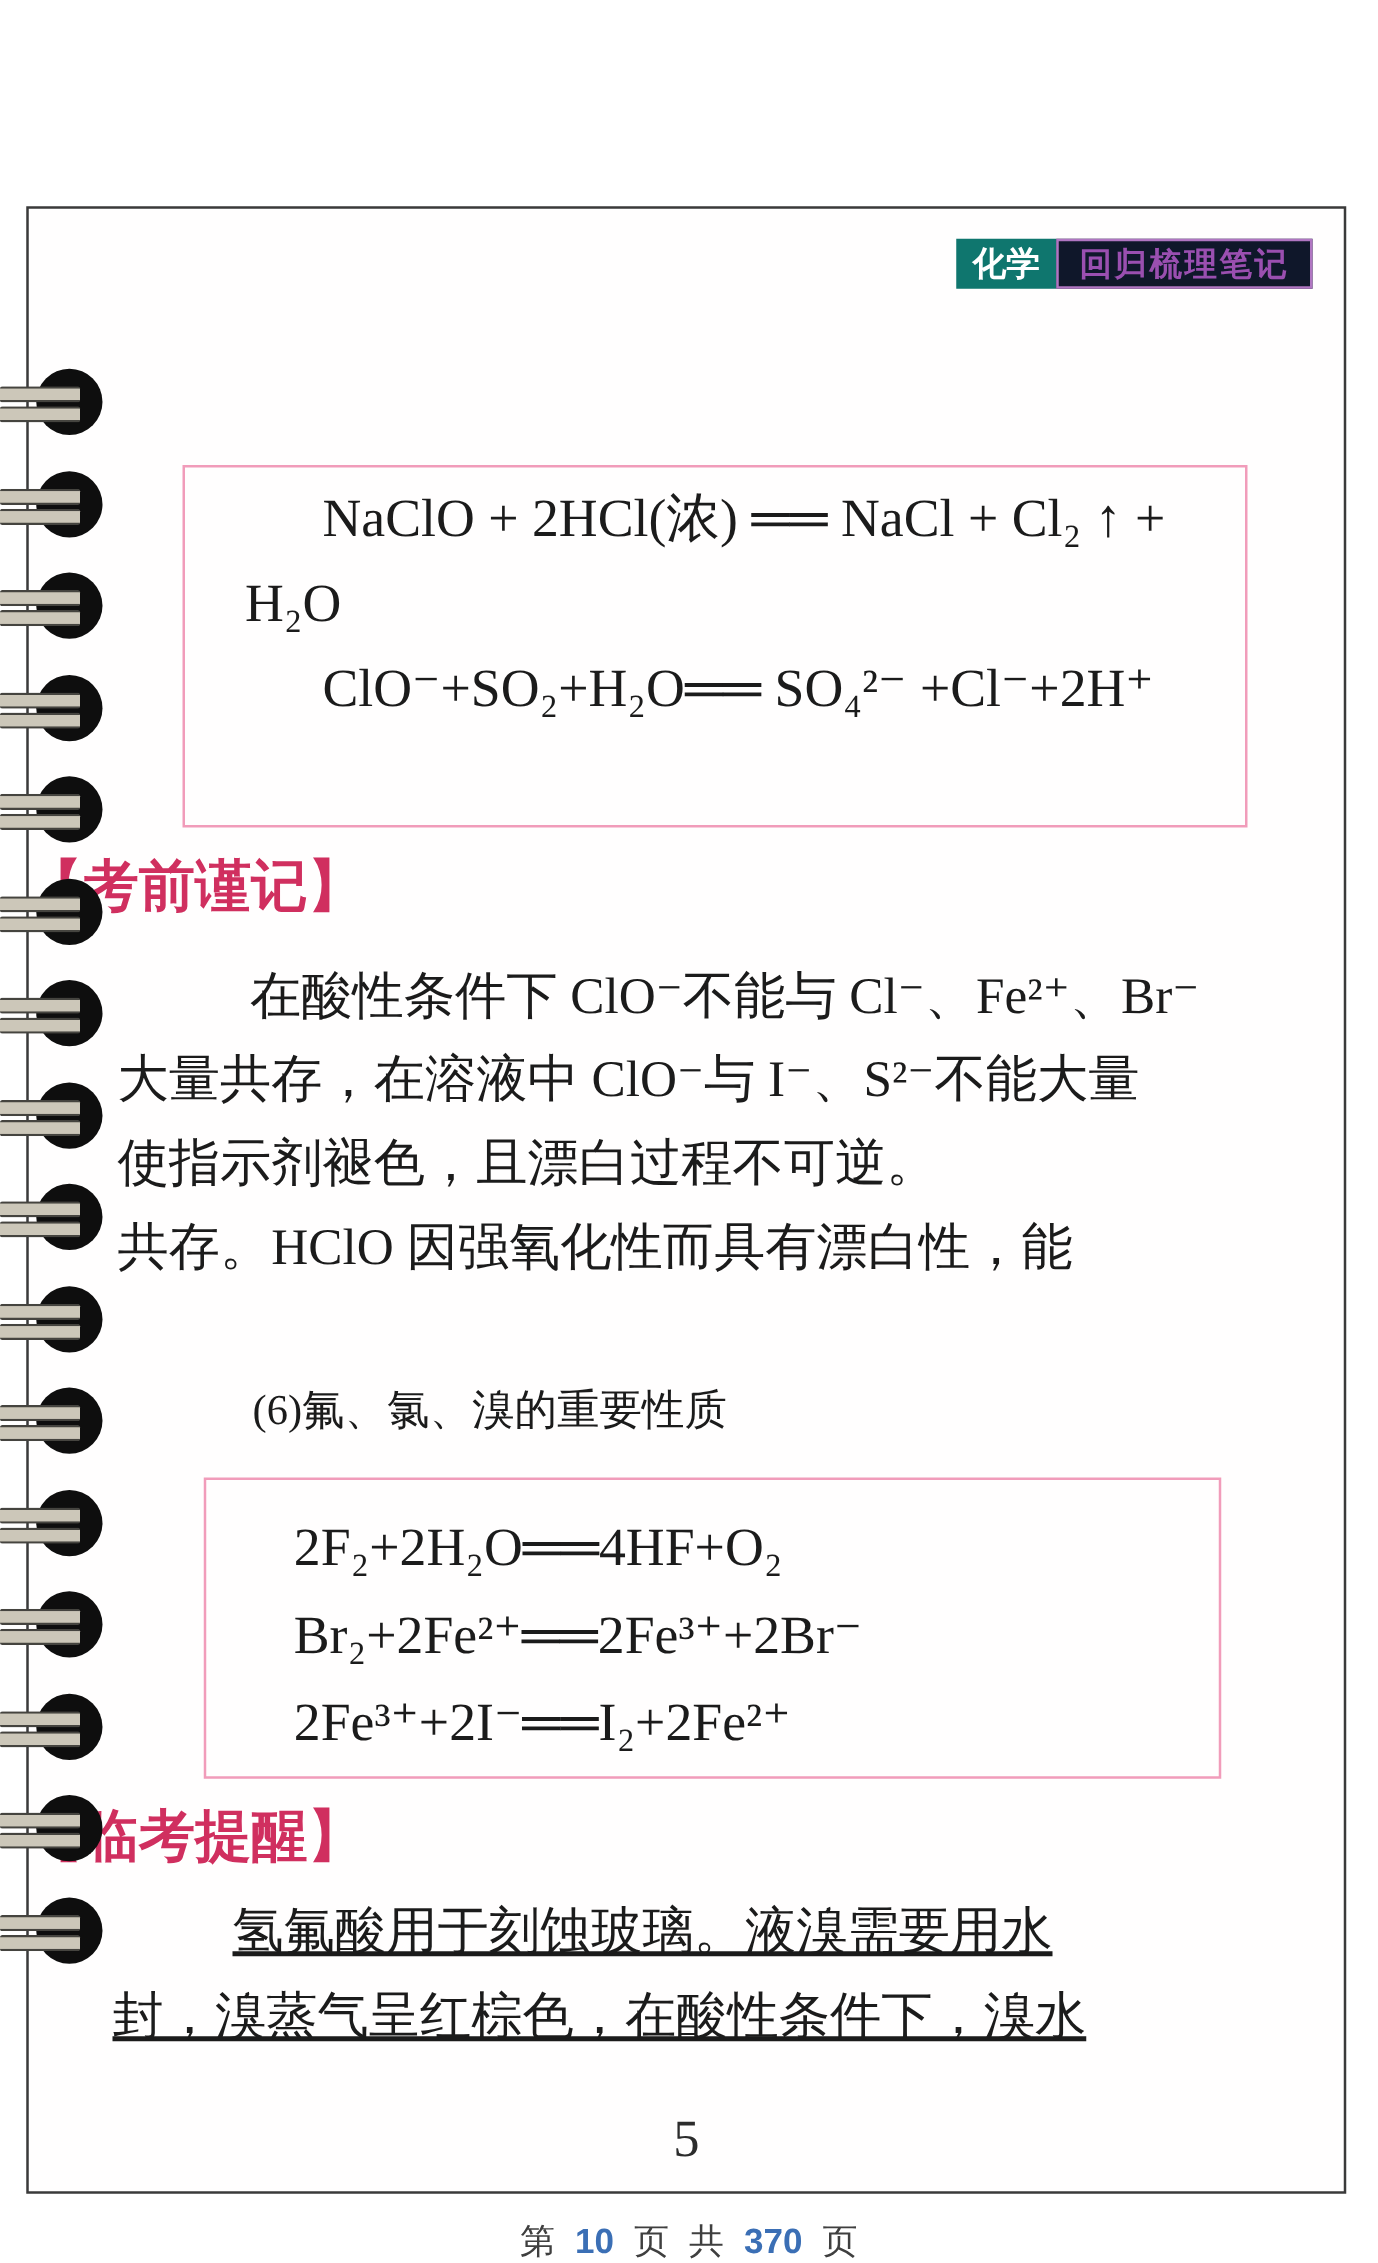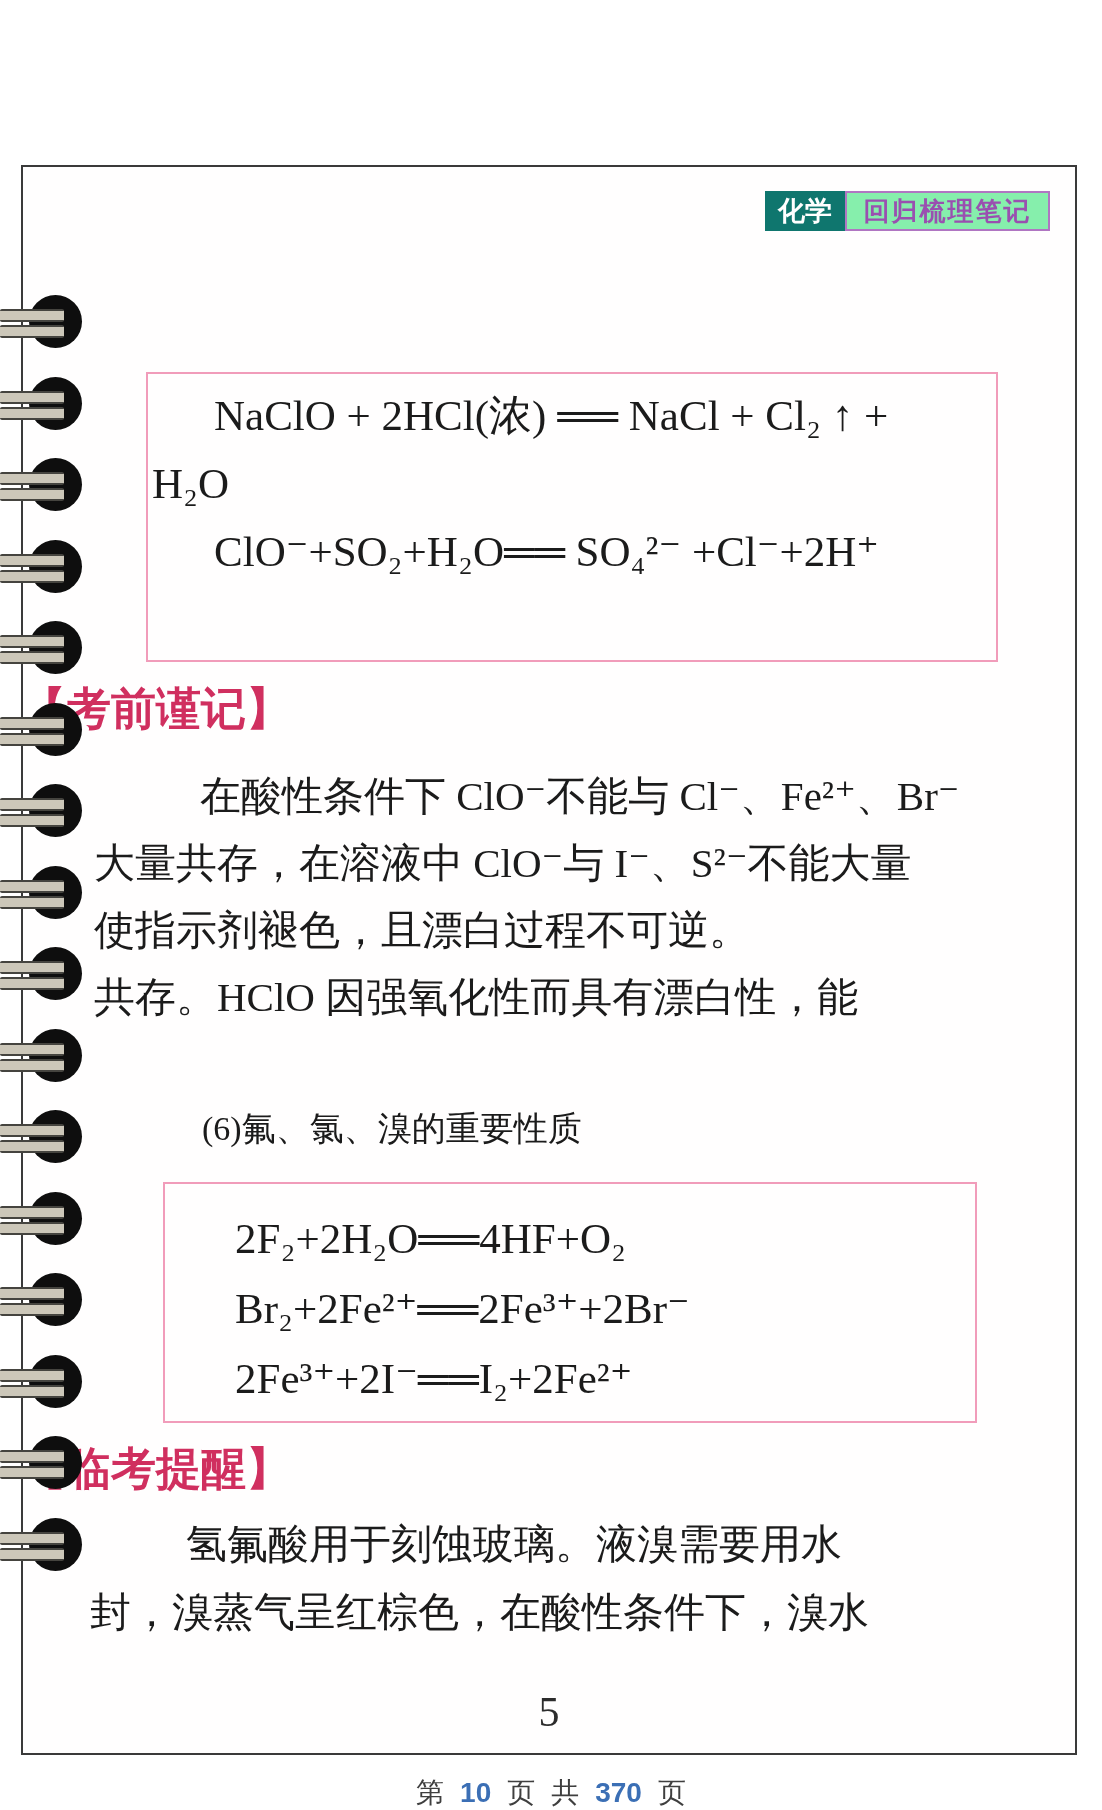--- a/index.html
+++ b/index.html
@@ -8,56 +8,56 @@
 
   
   .page-border{position:absolute;left:21px;top:165px;width:1056px;height:1590px;
                border:2px solid #3a3a3a;box-sizing:border-box;background:#fffefe;z-index:1;}
 
   
   .badge-row{position:absolute;left:765px;top:191px;height:40px;display:flex;z-index:3;
              font-family:"Liberation Sans","DejaVu Sans",sans-serif;}
   .subject-badge{width:80px;height:40px;background:#0f766e;color:#ffffff;display:flex;
                  align-items:center;justify-content:center;font-size:27px;font-weight:bold;box-sizing:border-box;}
-  .series-badge{width:205px;height:40px;border:2px solid #b076c2;color:#9a4fb0;background:#86efac;
+  .series-badge{width:205px;height:40px;border:2px solid #b076c2;color:#9a4fb0;background:#0f172a;
                 display:flex;align-items:center;justify-content:center;font-size:26px;font-weight:600;
                 letter-spacing:2px;box-sizing:border-box;}
 
   
   .binding{position:absolute;left:0;top:0;width:90px;height:1810px;z-index:5;}
   .ring{position:absolute;left:0;width:84px;height:58px;}
   .ring .knob{position:absolute;left:29px;top:2px;width:53px;height:53px;border-radius:50%;background:#0e0e0e;}
   .ring .bar{position:absolute;left:0;width:64px;height:13px;background:#ccc7b9;
              border-top:2px solid #45443f;border-bottom:2px solid #45443f;box-sizing:border-box;border-radius:2px;}
   .ring .bar.b1{top:16px;}
   .ring .bar.b2{top:32px;}
 
   
   .eq-box{position:absolute;border:2px solid #f19cba;box-sizing:border-box;background:#fffefe;z-index:2;}
-  .eq-box-1{left:146px;top:372px;width:852px;height:290px;padding-top:8px;}
+  .eq-box-1{left:146px;top:372px;width:852px;height:290px;padding-top:8px;padding-left:44px;}
   .eq-box-2{left:163px;top:1182px;width:814px;height:241px;padding-top:20px;}
   .eq-line{font-size:43px;line-height:68px;white-space:pre;color:#1b1b1b;}
   .eq-box-2 .eq-line{line-height:70px;}
   .ind-a{padding-left:66px;}
   .ind-b{padding-left:4px;}
   .ind-c{padding-left:70px;}
 
   
   .note-title{position:absolute;left:21px;width:1056px;color:#d02f5f;
               font-weight:bold;font-size:45px;line-height:52px;z-index:2;
               font-family:"Liberation Sans","DejaVu Sans",sans-serif;}
   .note-title-1{top:683px;}
   .note-title-2{top:1443px;}
 
   
   .para{position:absolute;z-index:2;}
   .para-line{font-size:41px;line-height:67px;white-space:pre;}
   .para-1{left:94px;top:763px;width:930px;}
   .para-1 .first{padding-left:106px;}
-  .para-2{left:90px;top:1510px;width:950px;}
+  .para-2{left:90px;top:1510px;width:950px;text-decoration:underline;}
   .para-2 .first{padding-left:96px;}
   .para-2 .para-line{line-height:68px;}
 
   .section-heading{position:absolute;left:202px;top:1102px;font-size:34px;line-height:54px;z-index:2;white-space:pre;}
 
   .page-number{position:absolute;left:21px;width:1056px;top:1688px;text-align:center;
                font-size:42px;z-index:2;color:#2c2c2c;}
 
   
   .footer{position:absolute;left:0;top:1774px;width:1102px;text-align:center;z-index:2;

